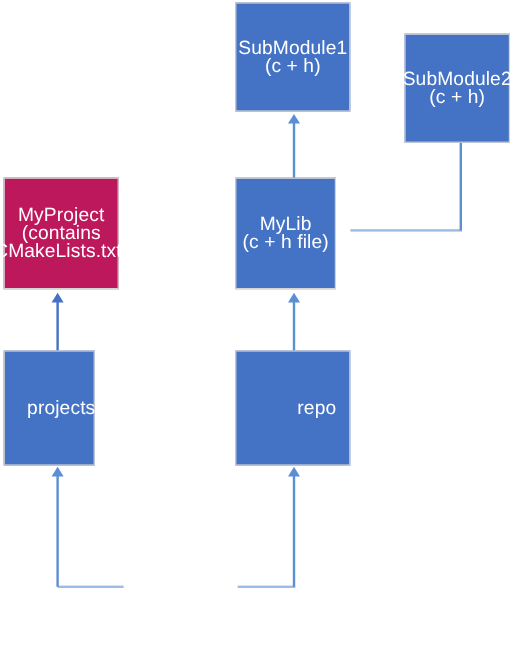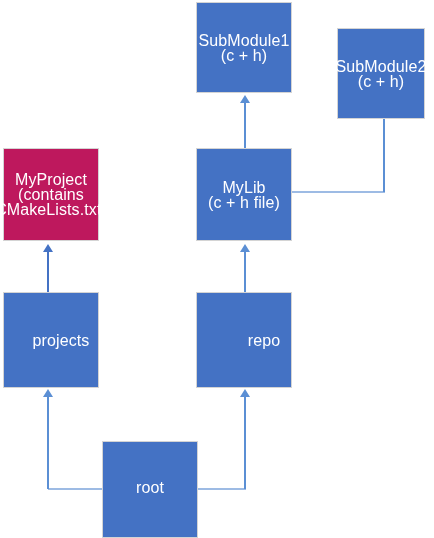--- a/index.html
+++ b/index.html
@@ -101,30 +101,27 @@
     <span class="label">SubModule2
 (c + h)</span>
   </div>
 
   <div class="node node-orange" style="left:3px; top:148px; width:96px; height:93px;">
     <span class="label">MyProject
 (contains
 CMakeLists.txt)</span>
   </div>
 
-  <div class="node node-blue" style="left:196px; top:148px; width:96px; height:93px;">
+  <div class="node node-blue" style="left:196px; top:148px; width:84px; height:93px;">
     <span class="label">MyLib
 (c + h file)</span>
   </div>
 
-  <div class="node node-blue" style="left:3px; top:292px; width:96px; height:96px;padding-left:20px;">
+  <div class="node node-blue" style="left:3px; top:292px; width:76px; height:96px;padding-left:20px;">
     <span class="label">projects</span>
   </div>
 
   <div class="node node-blue" style="left:196px; top:292px; width:96px; height:96px;padding-left:40px;">
     <span class="label">repo</span>
   </div>
 
-  <div class="node node-blue" style="left:102px; top:441px; width:96px; height:97px;">
-    <span class="label" style="position:relative; top:-2px;">root</span>
-  </div>
 
 </div>
 
 </body></html>

